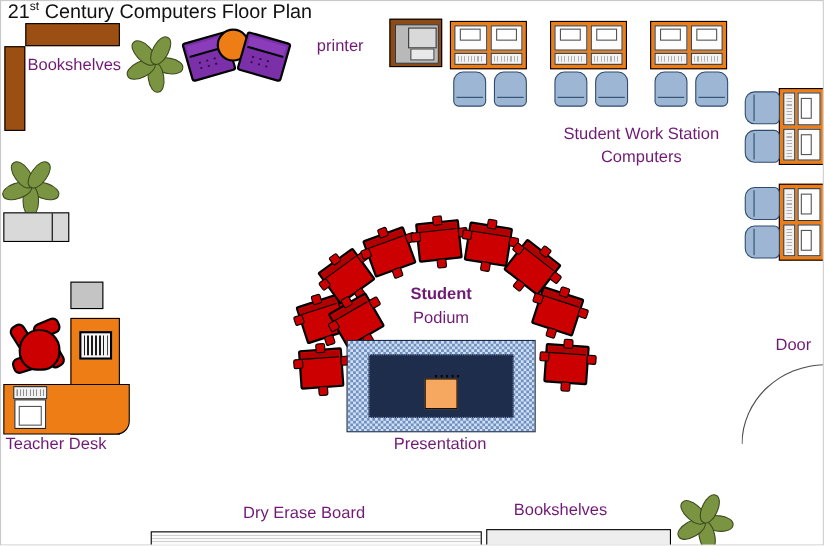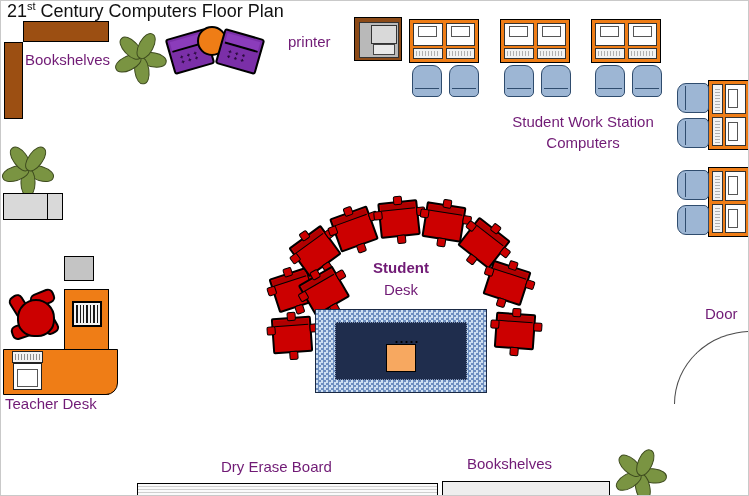--- a/index.html
+++ b/index.html
@@ -416,27 +416,28 @@
   </div>
   <div class="sdesk" style="left:303px;top:272px;transform:rotate(-30deg);">
     <div class="top"></div>
       <div class="knob" style="left:-5px;top:8px;"></div>
     <div class="knob" style="left:38px;top:8px;"></div>
       <div class="knob" style="left:16px;top:-5px;"></div>
     <div class="knob" style="left:16px;top:34px;"></div>
   </div>
 
   <div class="lbl ctr" style="left:340px;top:258px;width:120px;font-weight:bold;">Student</div>
-  <div class="lbl ctr" style="left:340px;top:280px;width:120px;">Desk</div>
+  <div class="lbl ctr" style="left:340px;top:280px;width:120px;">Podium</div>
 
   <div class="stage-outer" style="left:314px;top:308px;width:170px;height:82px;">
     <div class="stage-inner" style="left:19px;top:12px;right:19px;bottom:12px;"></div>
     <div class="podium" style="left:70px;top:34px;width:28px;height:26px;"></div>
     <div class="podium-dots" style="left:78px;top:30px;width:24px;"></div>
   </div>
+  <div class="lbl ctr" style="left:339px;top:394px;width:120px;">Presentation</div>
 
   <div class="lbl" style="left:704px;top:304px;">Door</div>
   <div class="door-arc" style="left:673px;top:330px;width:76px;height:72px;"></div>
 
   <div class="lbl" style="left:220px;top:457px;">Dry Erase Board</div>
   <div class="dryerase" style="left:136px;top:482px;width:299px;height:12px;"></div>
   <div class="lbl" style="left:466px;top:454px;">Bookshelves</div>
   <div class="smartboard" style="left:441px;top:480px;width:166px;height:14px;"></div>
 
 </div>

